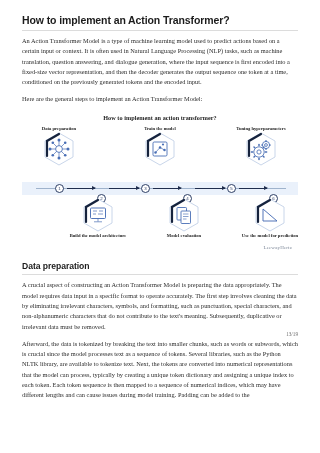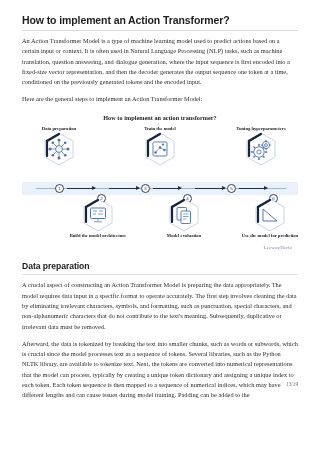--- a/index.html
+++ b/index.html
@@ -10,21 +10,21 @@
   body {
     width: 320px;
     height: 453px;
     overflow: hidden;
     font-family: "Liberation Serif", serif;
     color: #1a1a1a;
   }
   .page {
     position: relative;
     width: 320px;
-    height: 396px;
+    height: 346px;
     background: #ffffff;
     box-sizing: border-box;
     padding: 14px 22px 0 22px;
   }
   h1.section-title {
     font-family: "Liberation Sans", sans-serif;
     font-size: 10.5px;
     font-weight: bold;
     color: #1c1c1c;
     margin: 0 0 3px 0;

